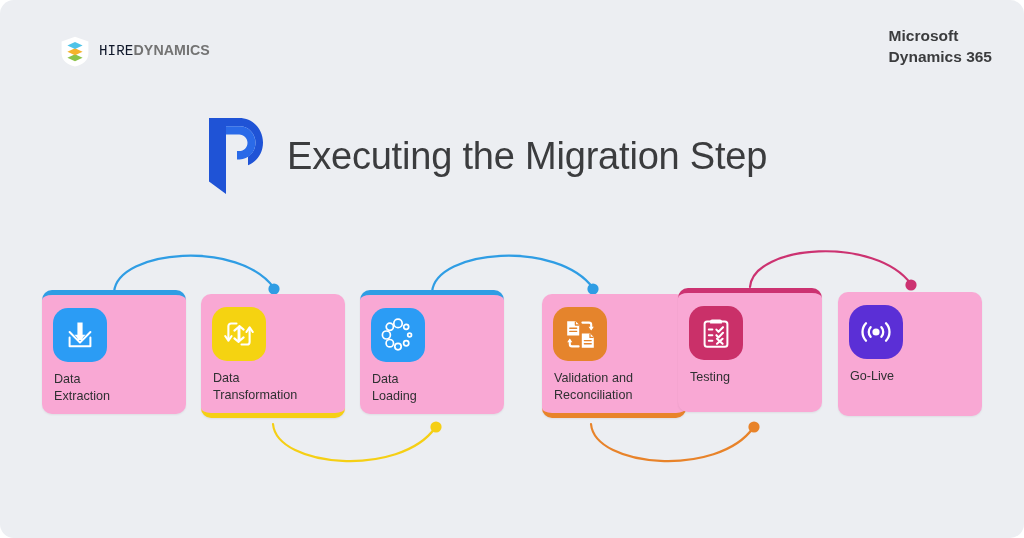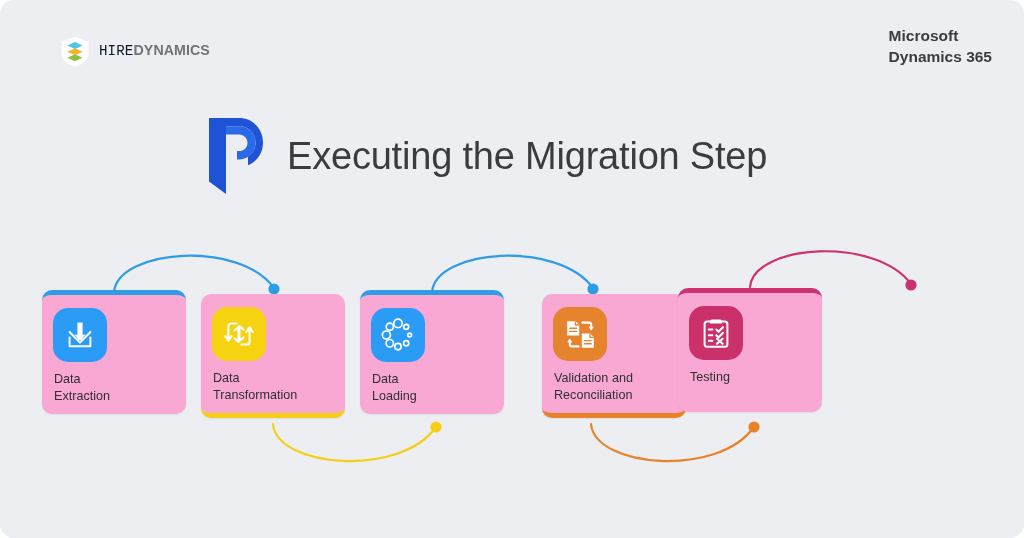--- a/index.html
+++ b/index.html
@@ -272,14 +272,28 @@
           <path d="M16.4 12.6 L18.5 14.8 L23 10.2"></path>
           <path d="M16.4 18.2 L18.5 20.4 L23 15.8"></path>
           <path d="M17 21.8 L22.6 26.8"></path>
           <path d="M22.6 21.8 L17 26.8"></path>
         </g>
       </svg>
     </div>
     <div class="card-label">Testing</div>
   </div>
 
+  <div class="card" style="left:838px; top:292px;">
+    <div class="card-icon" style="background:#5b2fd6; border-radius:18px;">
+      <svg width="34" height="30" viewBox="0 0 34 30" xmlns="http://www.w3.org/2000/svg">
+        <circle cx="17" cy="15" r="3.6" fill="#ffffff"></circle>
+        <g fill="none" stroke="#ffffff" stroke-linecap="round">
+          <path d="M11.6 10.2 A7.2 7.2 0 0 0 11.6 19.8" stroke-width="2.3"></path>
+          <path d="M22.4 10.2 A7.2 7.2 0 0 1 22.4 19.8" stroke-width="2.3"></path>
+          <path d="M7.0 6.3 A12.6 12.6 0 0 0 7.0 23.7" stroke-width="2.3"></path>
+          <path d="M27.0 6.3 A12.6 12.6 0 0 1 27.0 23.7" stroke-width="2.3"></path>
+        </g>
+      </svg>
+    </div>
+    <div class="card-label">Go-Live</div>
+  </div>
 
 </div>
 
 </body></html>

